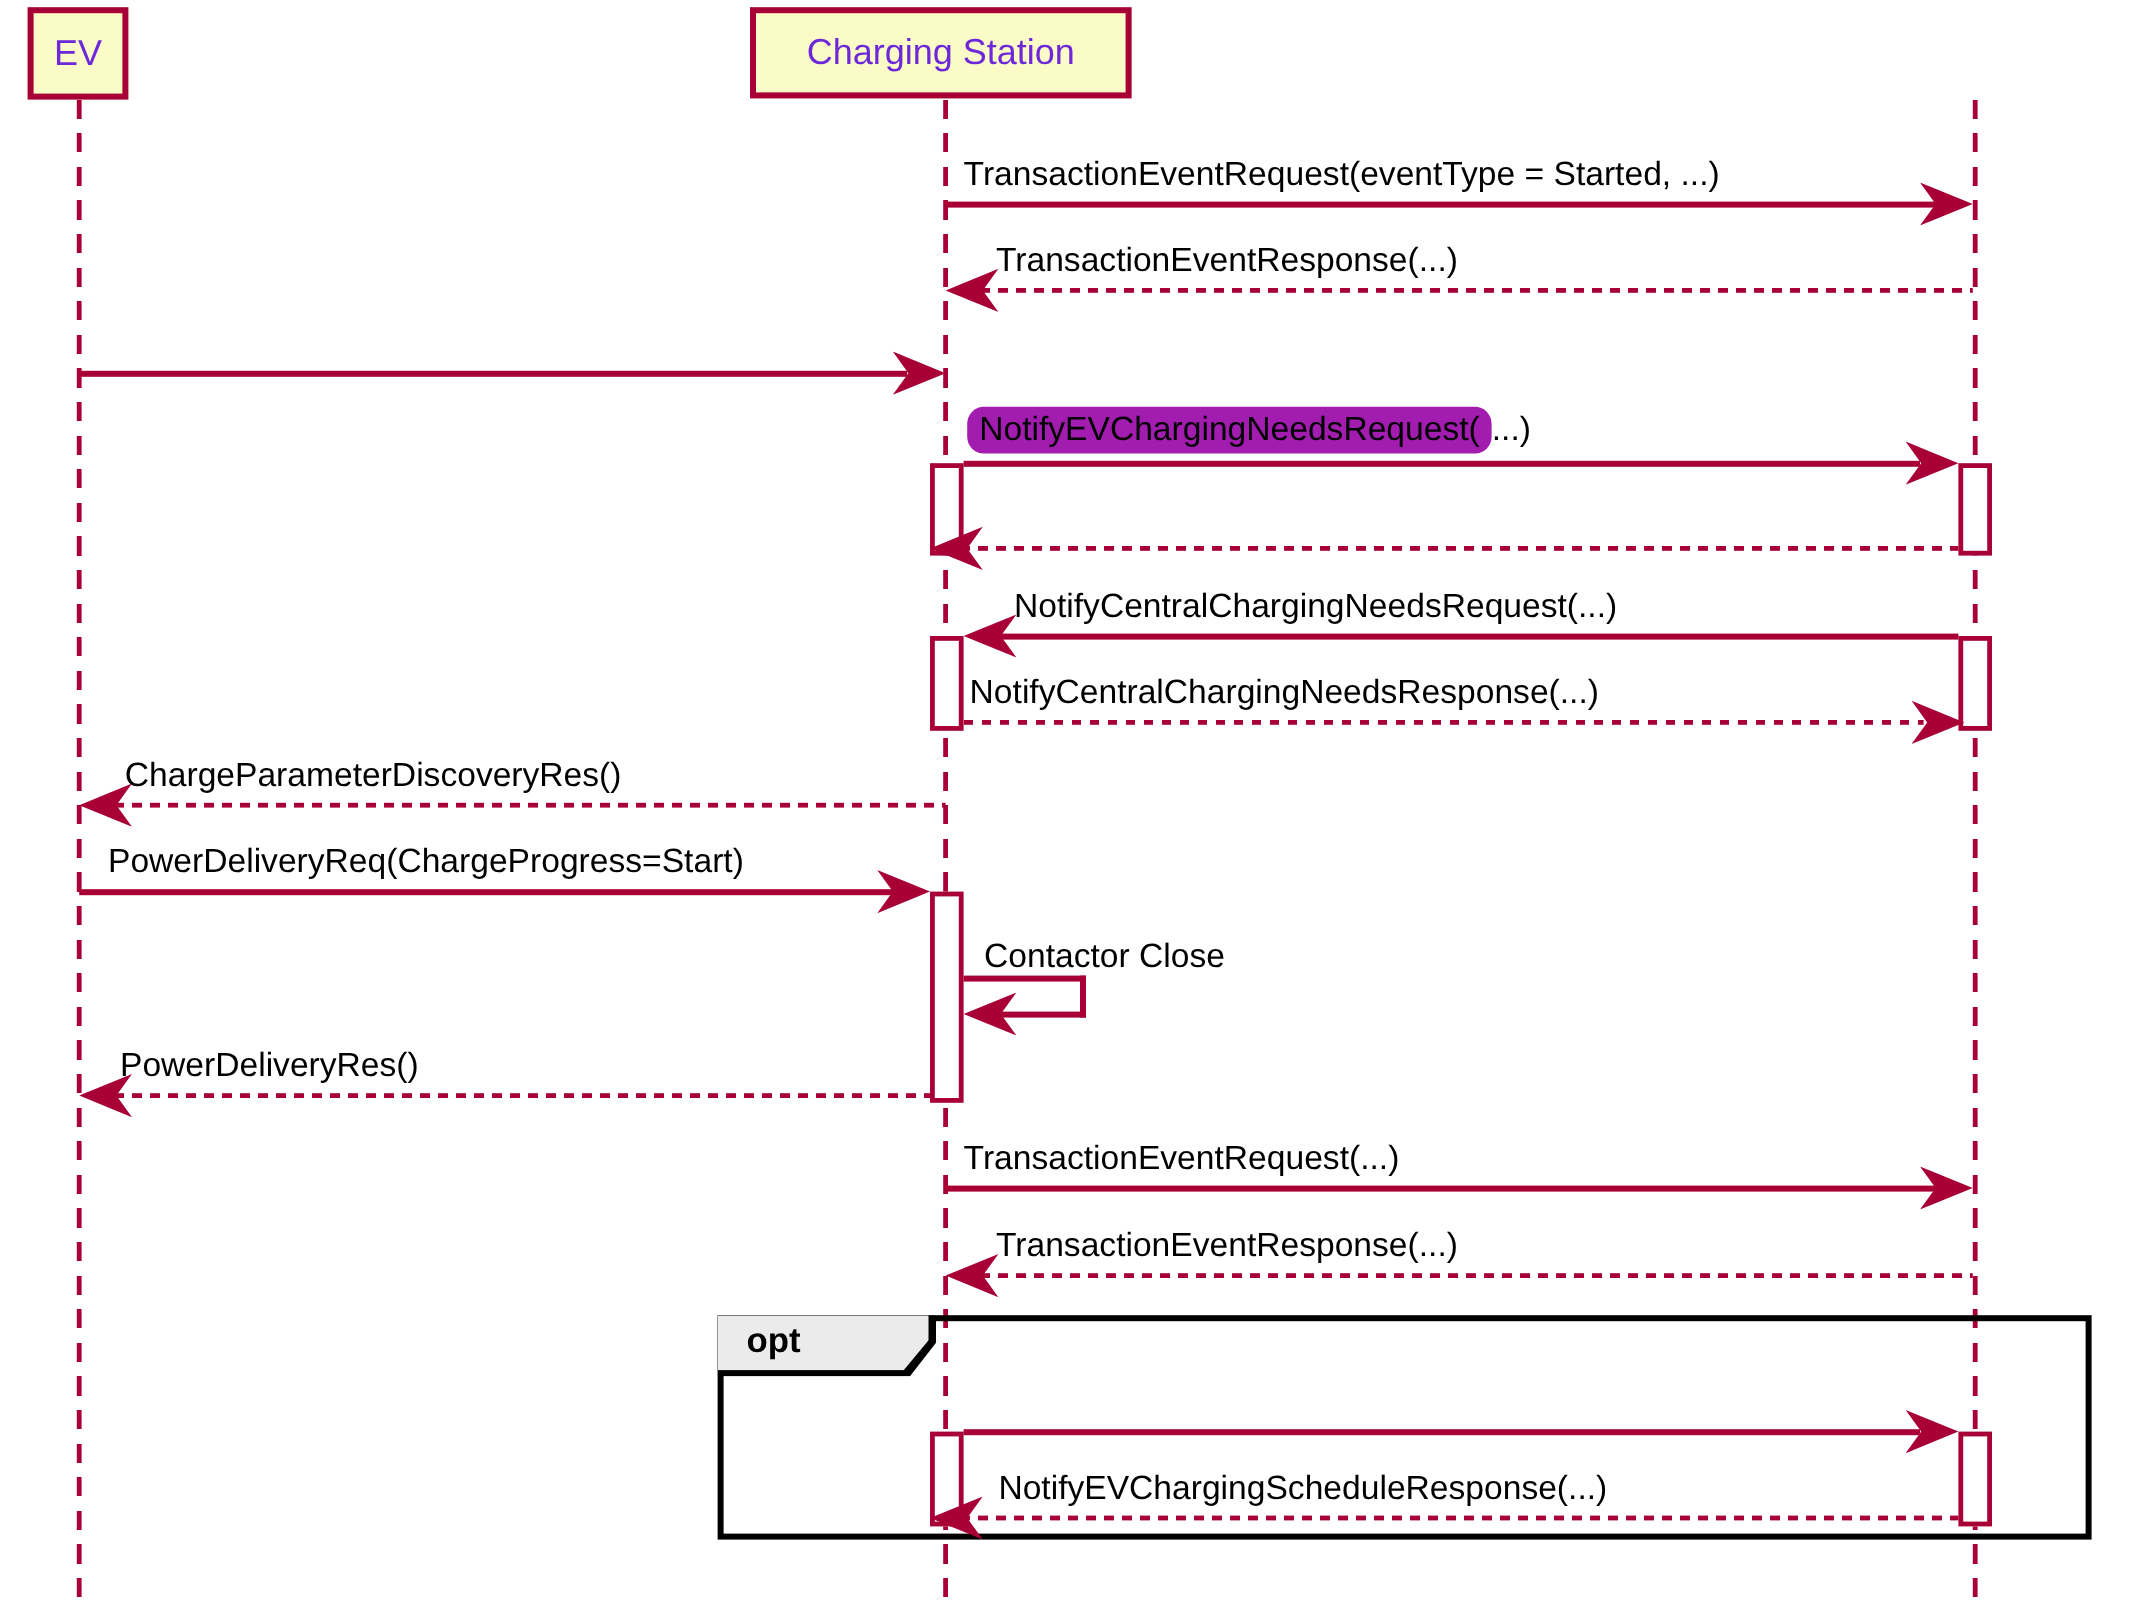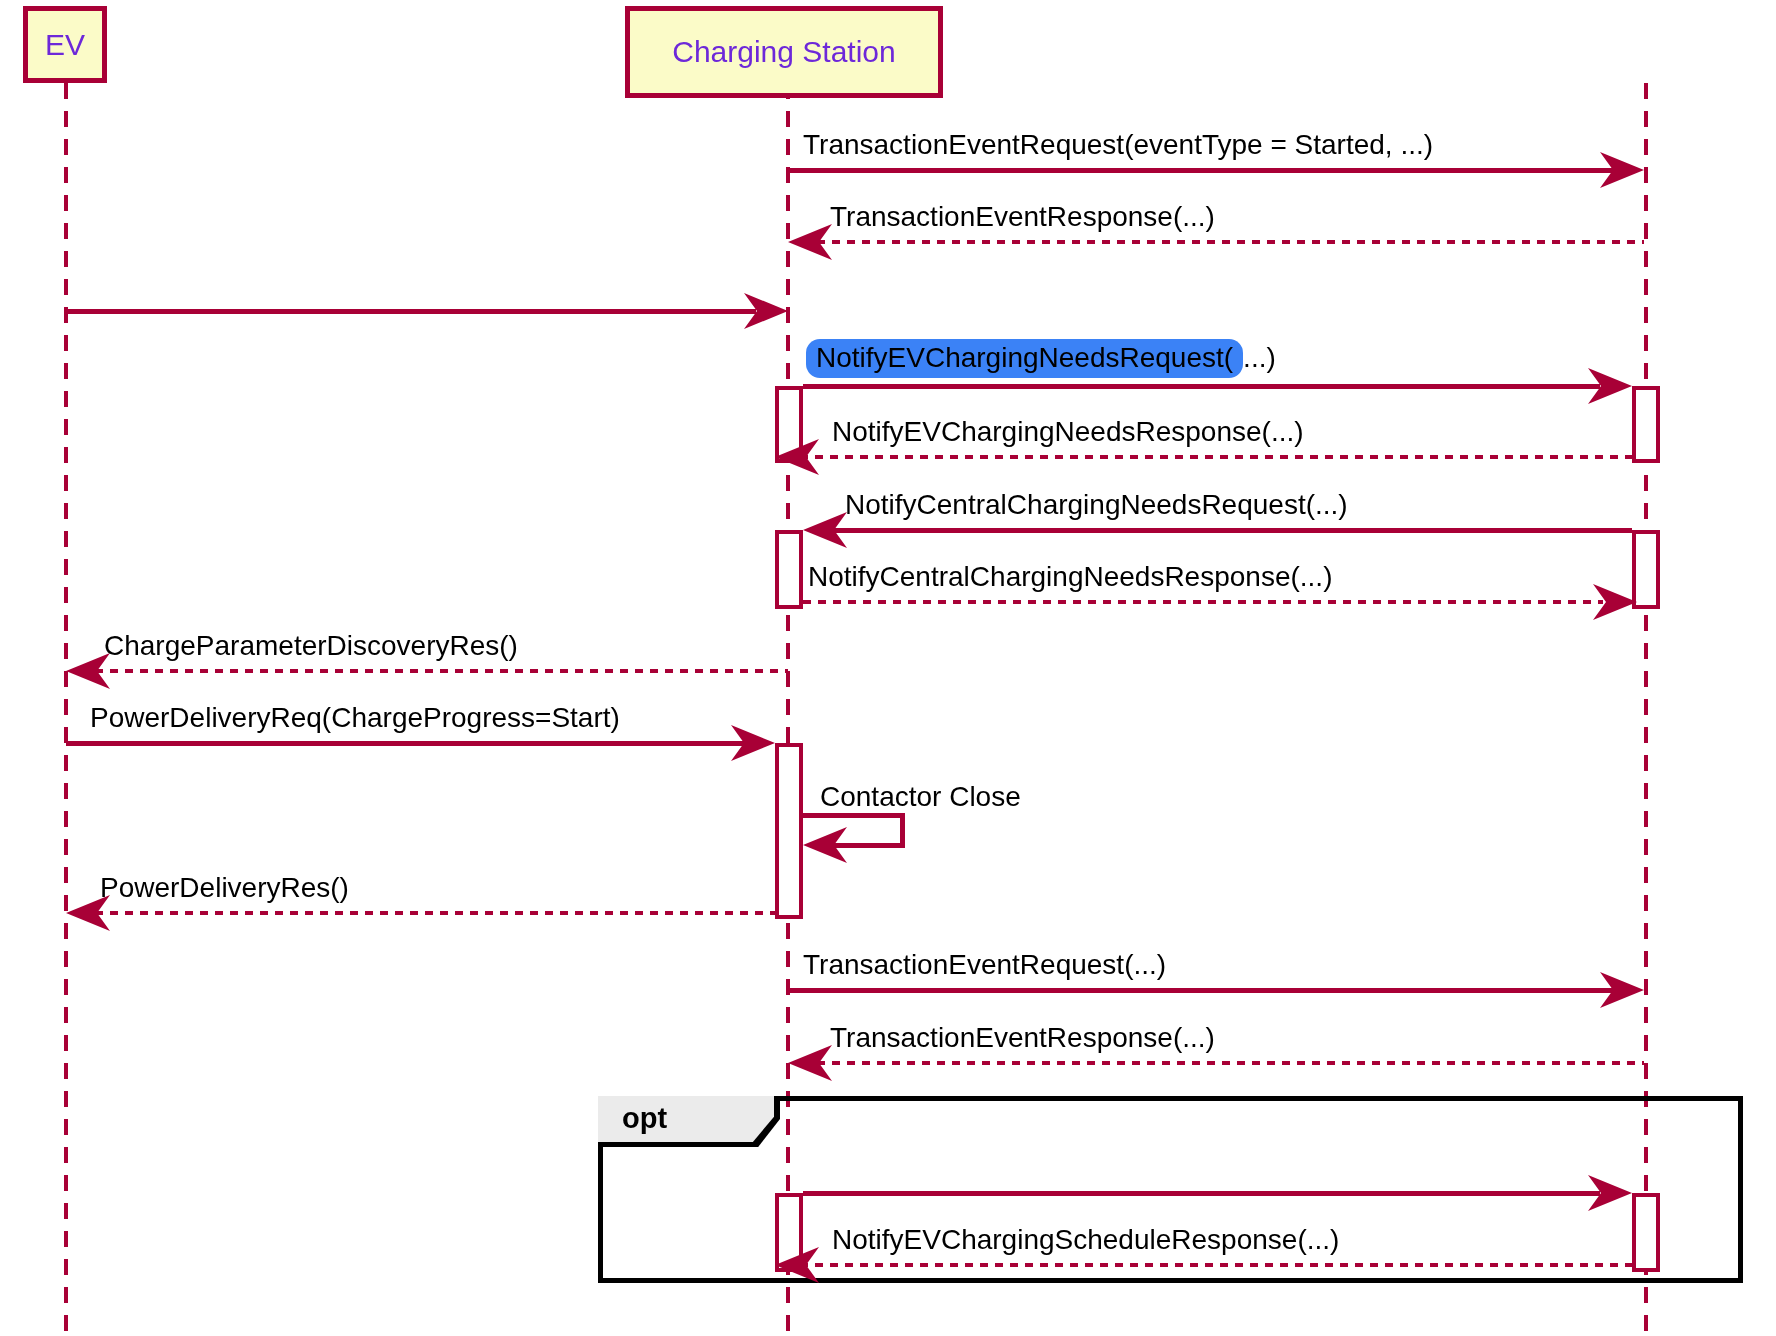--- a/index.html
+++ b/index.html
@@ -24,21 +24,21 @@
   .lsolid{position:absolute;height:5px;background:#A80036;z-index:4;}
   .ldash{
     position:absolute;height:4px;z-index:4;
     background:repeating-linear-gradient(90deg,#A80036 0 8px,transparent 8px 15px);
   }
   .ah{position:absolute;width:44px;height:36px;z-index:5;}
   .mlabel{
     position:absolute;font-size:28px;color:#000;white-space:nowrap;z-index:6;line-height:34px;
   }
   .hl{
-    background:#3b82f6;border-radius:14px;padding:3px 10px 5px 10px;
+    background:#a21caf;border-radius:14px;padding:3px 10px 5px 10px;
   }
   .frag{
     position:absolute;box-sizing:border-box;border:5px solid #000;z-index:2;background:transparent;
   }
   .frag-tab-outer{
     position:absolute;background:#000;z-index:3;
     clip-path:polygon(0 0,100% 0,100% 45%,88% 100%,0 100%);
   }
   .frag-tab-inner{
     position:absolute;background:#EBEBEB;z-index:4;
@@ -54,21 +54,21 @@
 
 <div id="canvas">
 
   <div class="lifeline" style="left:64px;top:83px;height:1249px;"></div>
   <div class="lifeline" style="left:786px;top:83px;height:1249px;"></div>
   <div class="lifeline" style="left:1644px;top:83px;height:1249px;"></div>
 
   <div class="pbox" style="left:23px;top:6px;width:84px;height:77px;">
       <span>EV</span>
     </div>
-  <div class="pbox" style="left:625px;top:6px;width:318px;height:92px;">
+  <div class="pbox" style="left:625px;top:6px;width:318px;height:76px;">
       <span>Charging Station</span>
     </div>
 
   <div class="frag" style="left:598px;top:1096px;width:1145px;height:187px;"></div>
   <div class="frag-tab-outer" style="left:598px;top:1096px;width:182px;height:51px;"></div>
   <div class="frag-tab-inner" style="left:598px;top:1096px;width:176px;height:46px;"></div>
   <div class="frag-op" style="left:622px;top:1102px;">opt</div>
 
   <div class="act" style="left:775px;top:386px;height:77px;"></div>
   <div class="act" style="left:1632px;top:386px;height:77px;"></div>
@@ -102,21 +102,20 @@
     </div>
 
   <div class="mlabel" style="left:806px;top:341px;"><span class="hl">NotifyEVChargingNeedsRequest(</span><span>...)</span></div>
   <div class="lsolid" style="left:803px;top:384px;width:797px;"></div>
   <div class="ah" style="left:1588px;top:368px;">
       <svg width="44" height="36">
         <polygon points="44,18 0,0 13,18 0,36" fill="#A80036"></polygon>
       </svg>
     </div>
 
-  <div class="mlabel" style="left:832px;top:415px;">NotifyEVChargingNeedsResponse(...)</div>
   <div class="ldash" style="left:800px;top:455px;width:832px;"></div>
   <div class="ah" style="left:775px;top:439px;">
       <svg width="44" height="36">
         <polygon points="0,18 44,0 31,18 44,36" fill="#A80036"></polygon>
       </svg>
     </div>
 
   <div class="mlabel" style="left:845px;top:488px;">NotifyCentralChargingNeedsRequest(...)</div>
   <div class="lsolid" style="left:815px;top:528px;width:817px;"></div>
   <div class="ah" style="left:803px;top:512px;">

